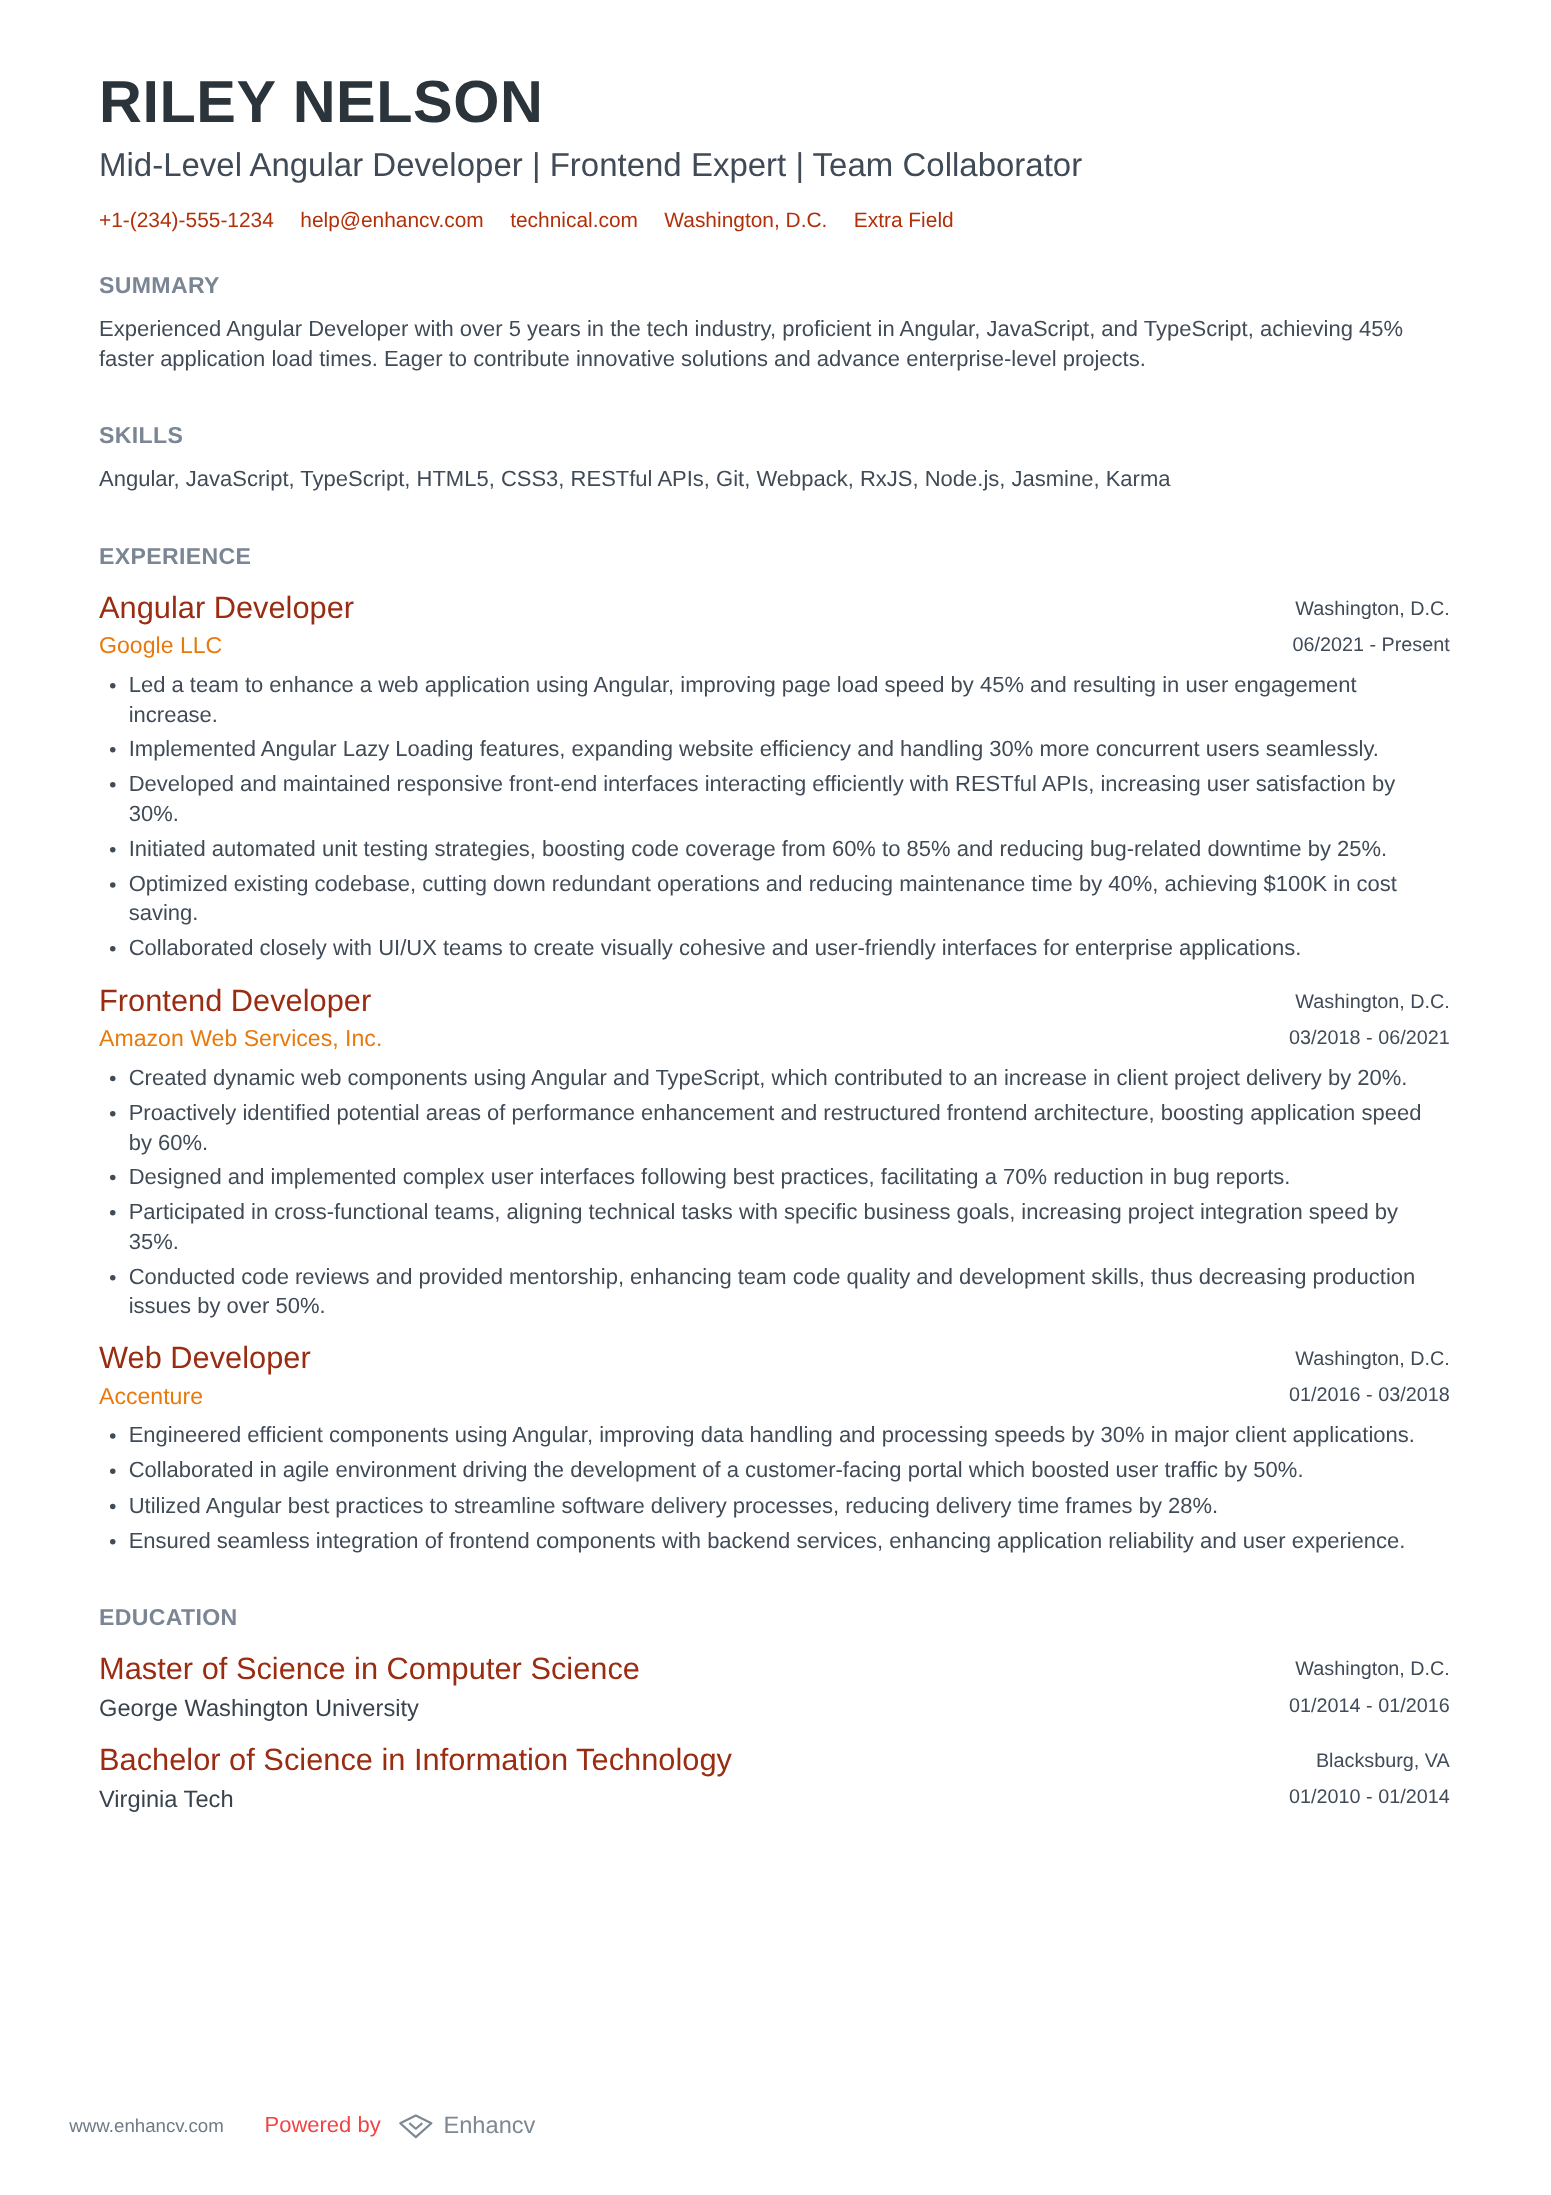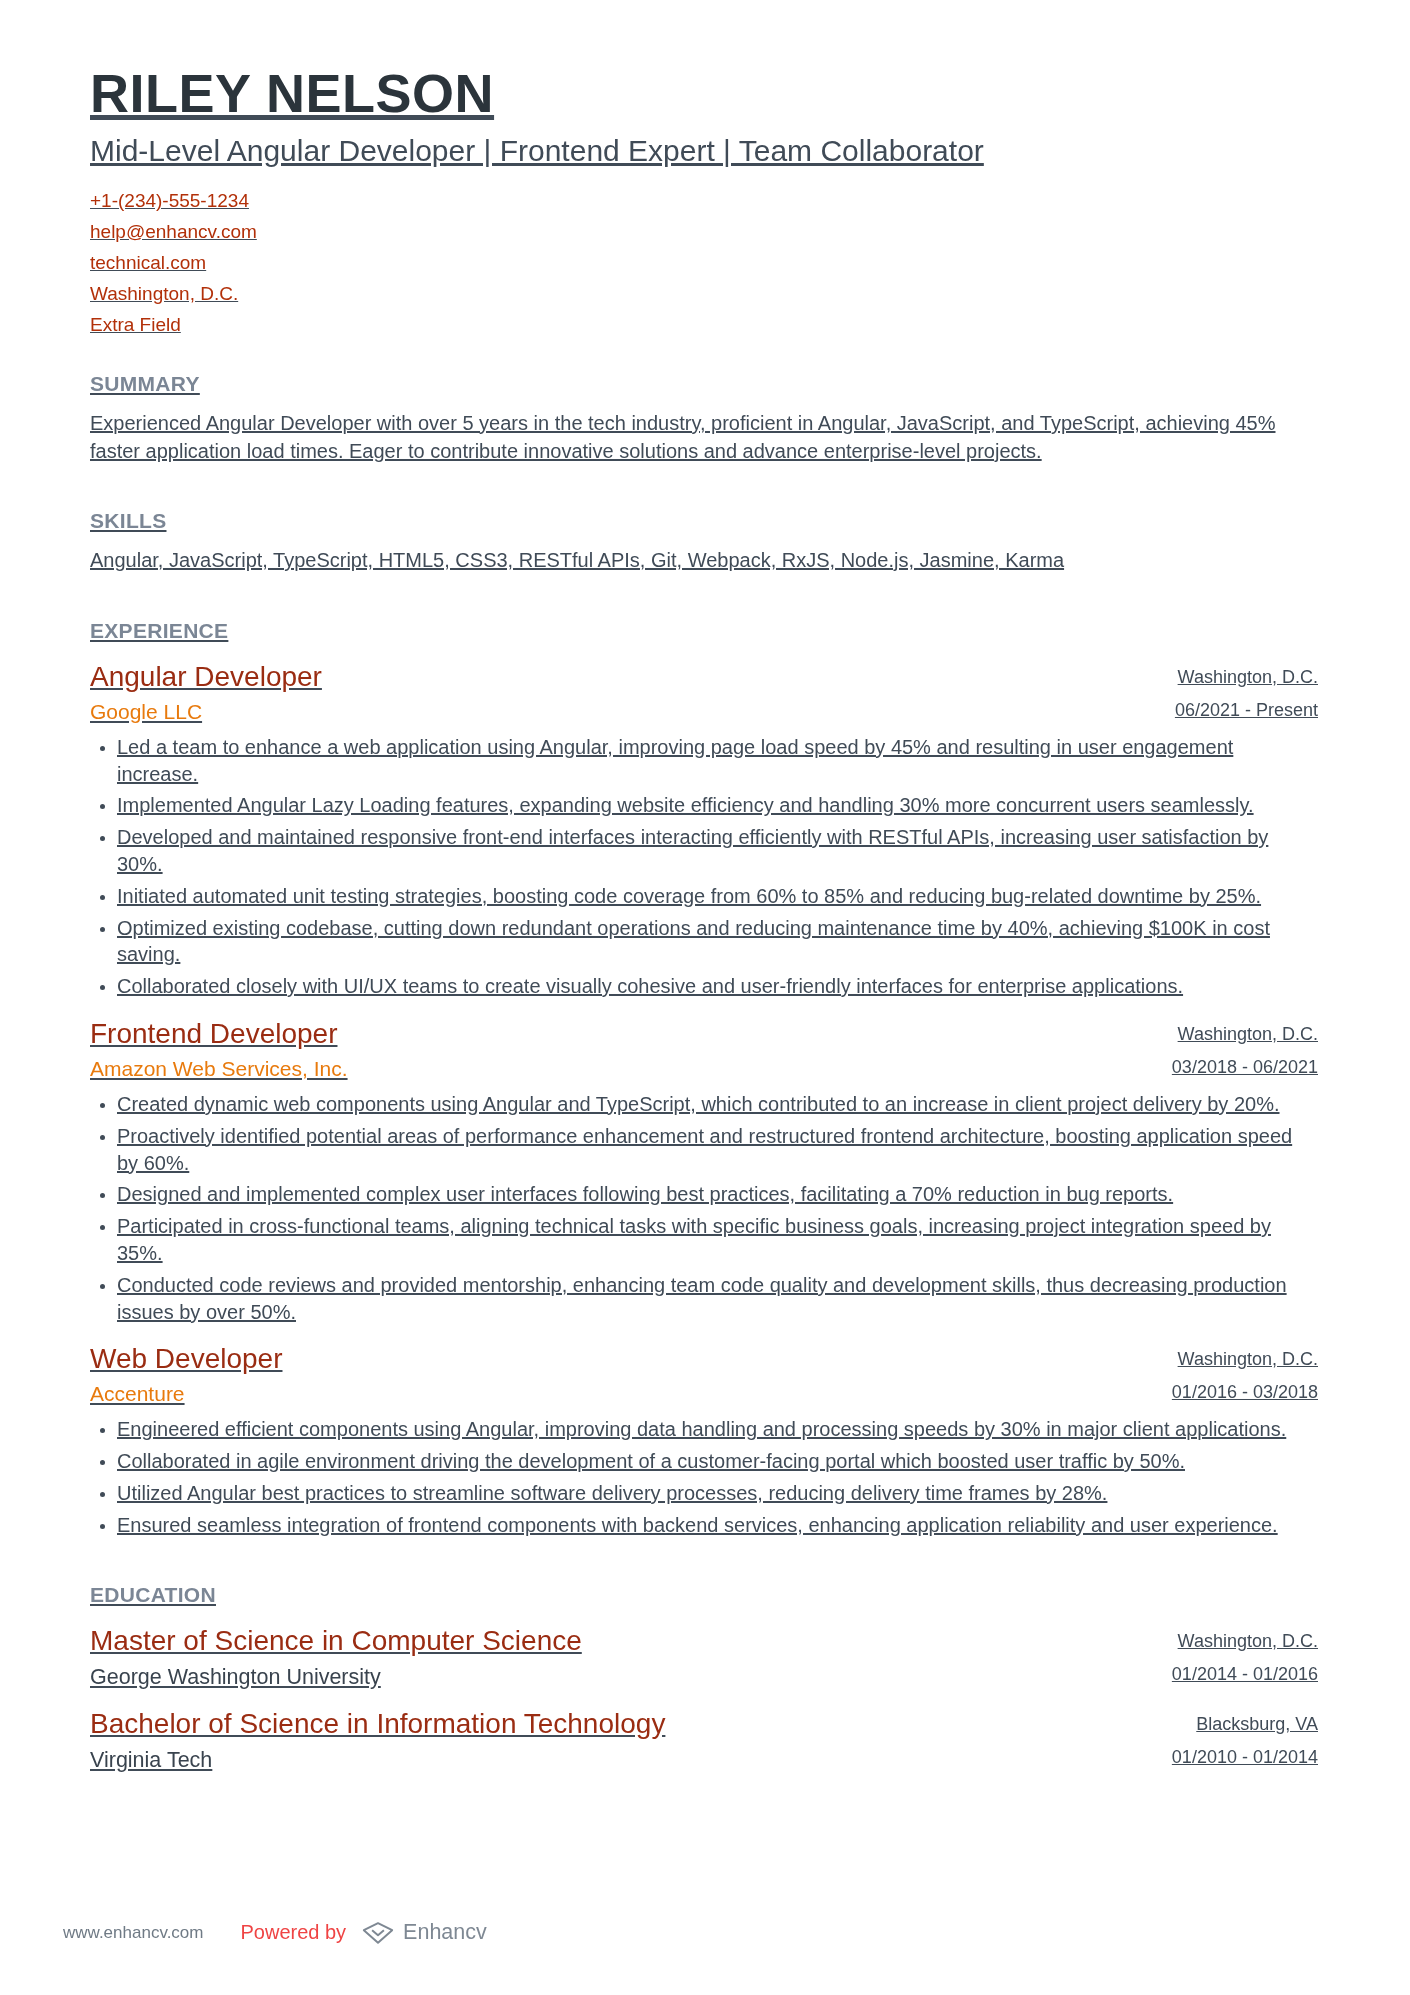--- a/index.html
+++ b/index.html
@@ -5,21 +5,20 @@
   html, body { margin: 0; padding: 0; background: #ffffff; }
   .page {
     position: relative;
     width: 1410px;
     height: 1995px;
     background: #ffffff;
     font-family: "Liberation Sans", sans-serif;
     color: #404b57;
     overflow: hidden;
     box-sizing: border-box;
-    text-decoration: underline;
   }
   .content { padding: 62px 92px 0 90px; }
 
   
   .name {
     margin: 0;
     font-size: 54px;
     font-weight: 700;
     letter-spacing: 0.5px;
     color: #2b343b;
@@ -27,24 +26,23 @@
   .subtitle {
     margin-top: 10px;
     font-size: 30px;
     font-weight: 400;
     color: #404b57;
   }
   .contacts {
     margin-top: 22px;
     display: flex;
     flex-wrap: wrap;
-    gap: 9px;
+    gap: 24px;
     font-size: 19px;
     color: #b23009;
-    flex-direction: column;
   }
 
   
   .section { margin-top: 44px; }
   .section.first { margin-top: 36px; }
   .section-heading {
     margin: 0;
     font-size: 21px;
     font-weight: 700;
     letter-spacing: 0.3px;

